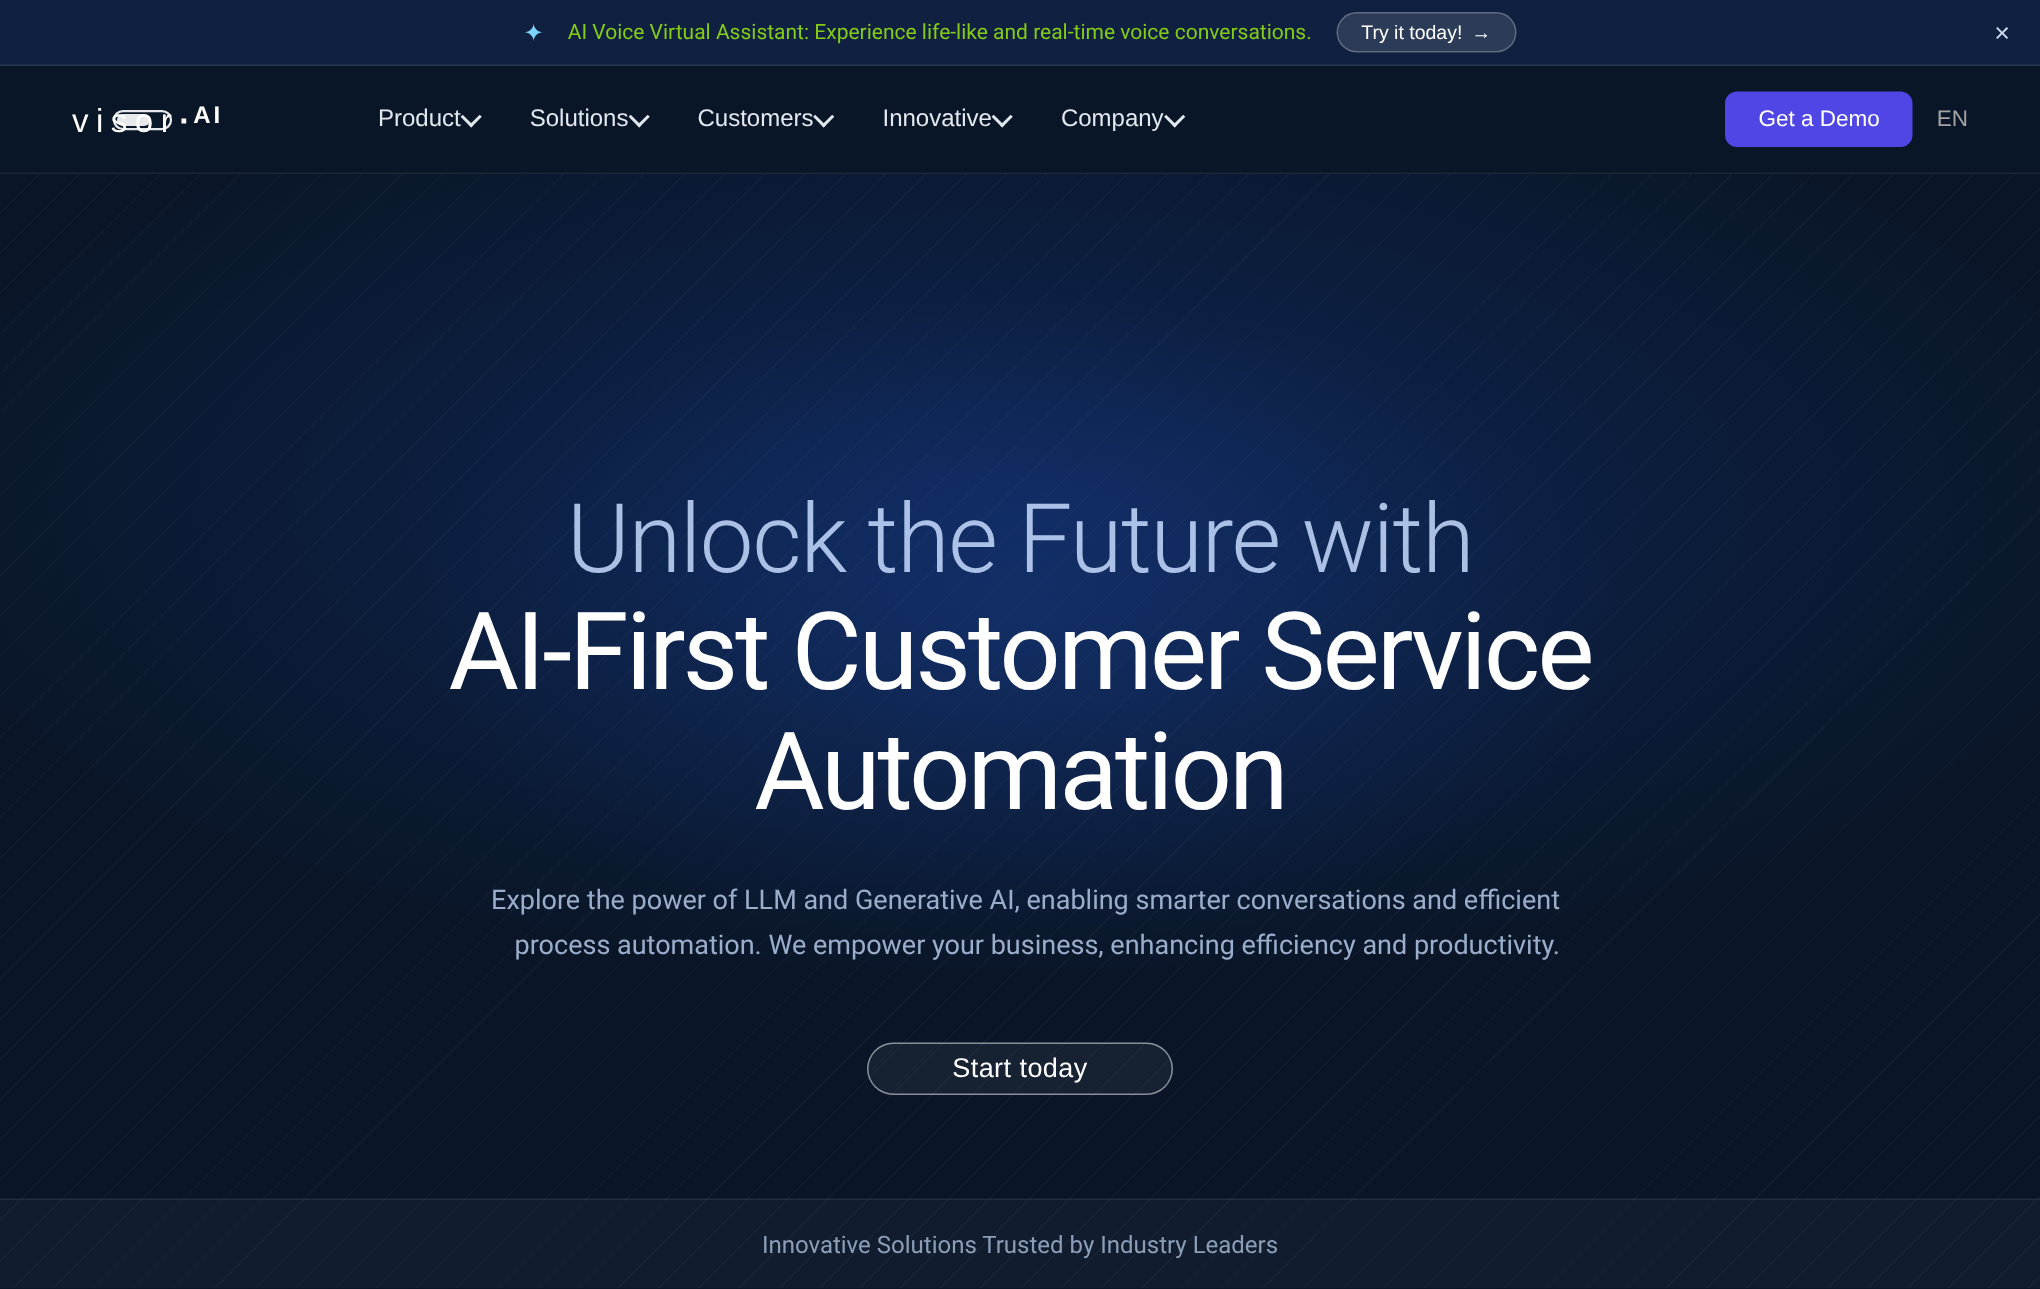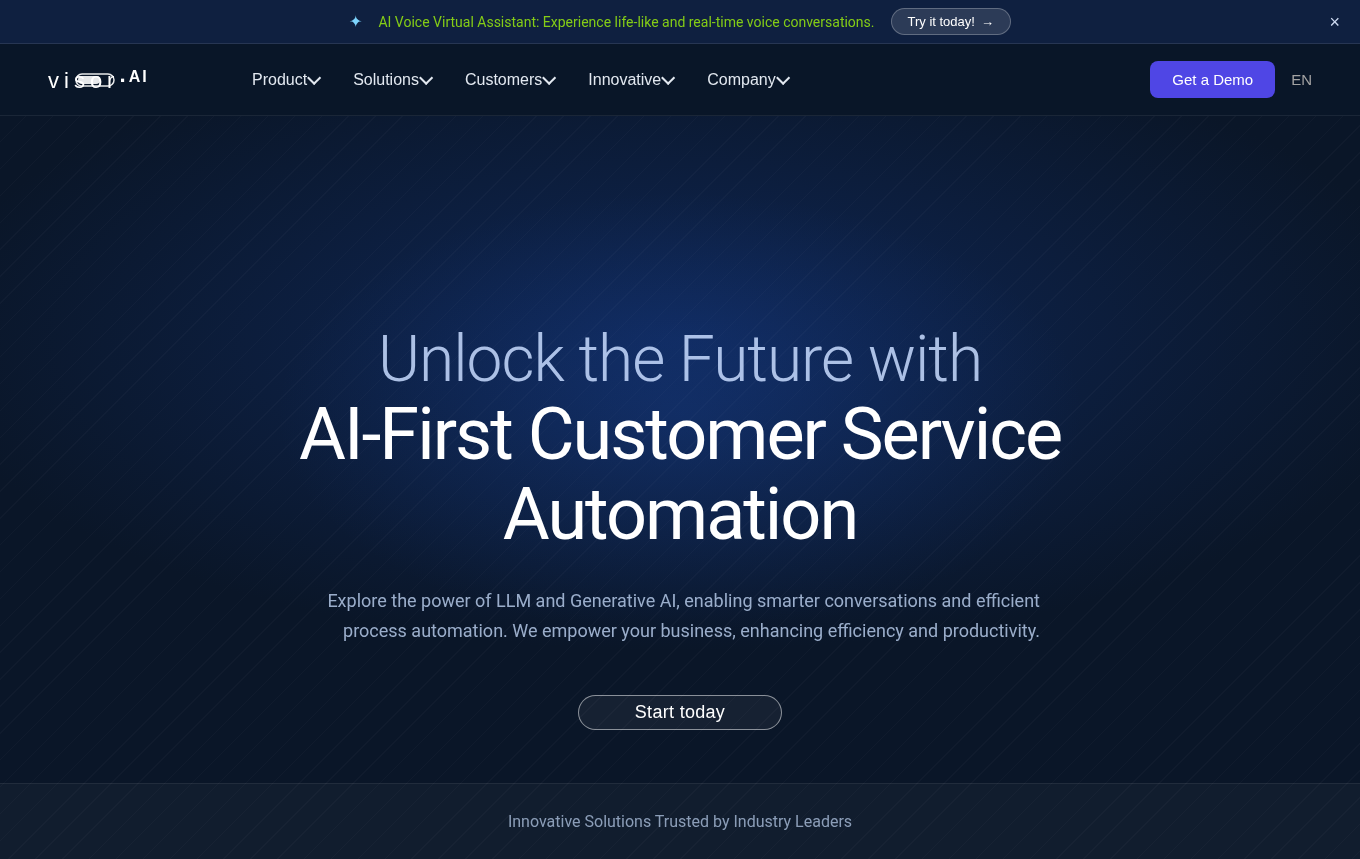--- a/index.html
+++ b/index.html
@@ -222,21 +222,21 @@
       letter-spacing: 0.3px;
       transition: background 0.2s;
     }
 
     
     .bottom-tagline {
       position: absolute;
       bottom: 0;
       left: 0;
       right: 0;
-      height: 76px;
+      height: 60px;
       display: flex;
       align-items: center;
       justify-content: center;
       background: rgba(255,255,255,0.03);
       border-top: 1px solid rgba(255,255,255,0.07);
       z-index: 2;
     }
     .bottom-tagline-text {
       font-size: 16px;
       color: rgba(180,200,230,0.75);

